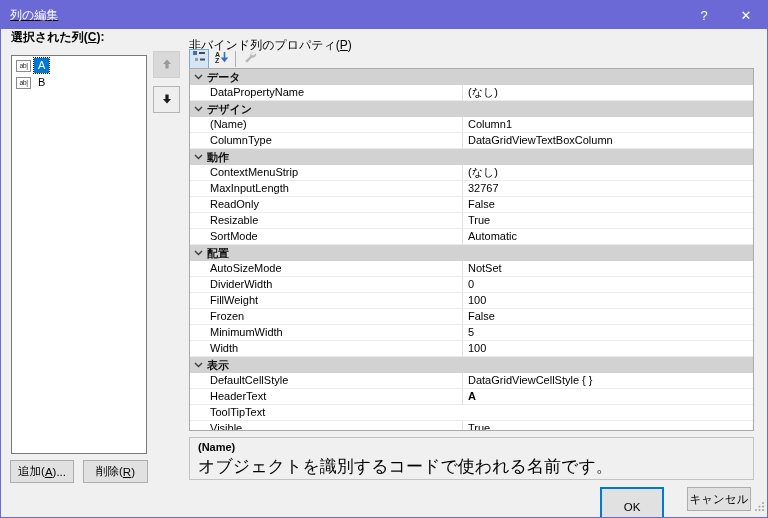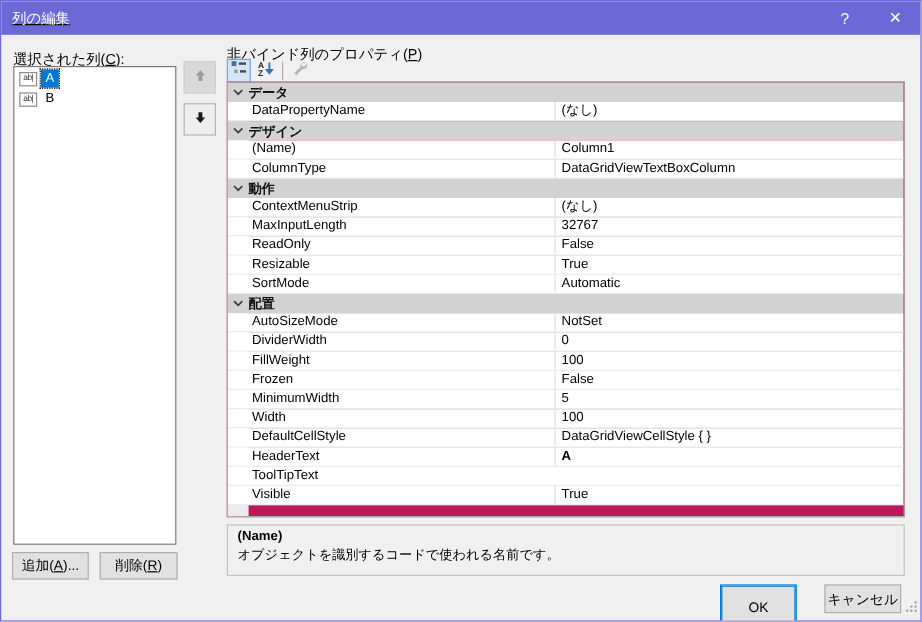--- a/index.html
+++ b/index.html
@@ -34,21 +34,21 @@
   .rows{position:absolute;left:0;top:0;width:100%;}
   .cat-row{position:relative;height:16px;background:var(--category,#d2d2d2);display:flex;align-items:center;font-size:11px;font-weight:bold;color:#111;}
   .chev{width:17px;display:flex;justify-content:center;}
   .prop-row{position:relative;height:16px;border-bottom:1px solid #ebebeb;display:flex;font-size:11px;color:#000;background:#fff;}
   .prop-name{position:absolute;left:18px;top:0;width:253px;line-height:15px;padding-left:2px;white-space:nowrap;overflow:hidden;}
   .prop-value{position:absolute;left:272px;top:0;right:0;line-height:15px;padding-left:5px;border-left:1px solid #e0e0e0;white-space:nowrap;overflow:hidden;}
   .prop-value.bold{font-weight:bold;}
   
   .desc-pane{position:absolute;left:188px;top:436px;width:565px;height:43px;background:#f0f0f0;border:1px solid #c3c3c3;padding:3px 8px;}
   .desc-title{font-size:11px;font-weight:bold;color:#000;}
-  .desc-text{font-size:11px;color:#000;margin-top:2px;}
+  .desc-text{font-size:17px;color:#000;margin-top:2px;}
   
   .win-btn{position:absolute;background:#e1e1e1;border:1px solid #adadad;font-size:11.5px;color:#000;display:flex;align-items:center;justify-content:center;}
   .win-btn u{text-decoration:underline;}
   .btn-add{left:9px;top:459px;width:64px;height:23px;}
   .btn-remove{left:82px;top:459px;width:65px;height:23px;}
   .btn-ok{left:599px;top:486px;width:64px;height:40px;border:1px solid var(--accent,#0078d7);box-shadow:inset 0 0 0 1px var(--accent,#0078d7);}
   .btn-cancel{left:686px;top:486px;width:64px;height:24px;}
   .resize-grip{position:absolute;right:2px;bottom:2px;}
 </style>
 </head>
@@ -57,21 +57,21 @@
 <div class="dialog">
 
   <div class="titlebar">
     <span class="title-text">列の編集</span>
     <div class="tb-buttons">
       <div class="tb-btn">?</div>
       <div class="tb-btn">✕</div>
     </div>
   </div>
 
-  <div class="panel-label" style="left:10px;top:40px;">選択された列(<u>C</u>):</div>
+  <div class="panel-label" style="left:10px;top:28px;font-weight:bold;">選択された列(<u>C</u>):</div>
 
   <div class="listbox">
       <div class="list-item">
         <span class="tb-icon">ab|</span>
         <span class="li-label selected">A</span>
       </div>
       <div class="list-item">
         <span class="tb-icon">ab|</span>
         <span class="li-label">B</span>
       </div>
@@ -208,20 +208,28 @@
           <span class="prop-value">False</span>
         </div>
         <div class="prop-row">
           <span class="prop-name">MinimumWidth</span>
           <span class="prop-value">5</span>
         </div>
         <div class="prop-row">
           <span class="prop-name">Width</span>
           <span class="prop-value">100</span>
         </div>
+        <div class="cat-row">
+          <span class="chev">
+            <svg width="9" height="6" viewBox="0 0 9 6">
+              <polyline points="1,1 4.5,4.5 8,1" fill="none" stroke="#3a3a3a" stroke-width="1.4"></polyline>
+            </svg>
+          </span>
+          <span class="cat-label">表示</span>
+        </div>
         <div class="prop-row">
           <span class="prop-name">DefaultCellStyle</span>
           <span class="prop-value">DataGridViewCellStyle { }</span>
         </div>
         <div class="prop-row">
           <span class="prop-name">HeaderText</span>
           <span class="prop-value bold">A</span>
         </div>
         <div class="prop-row">
           <span class="prop-name">ToolTipText</span>

